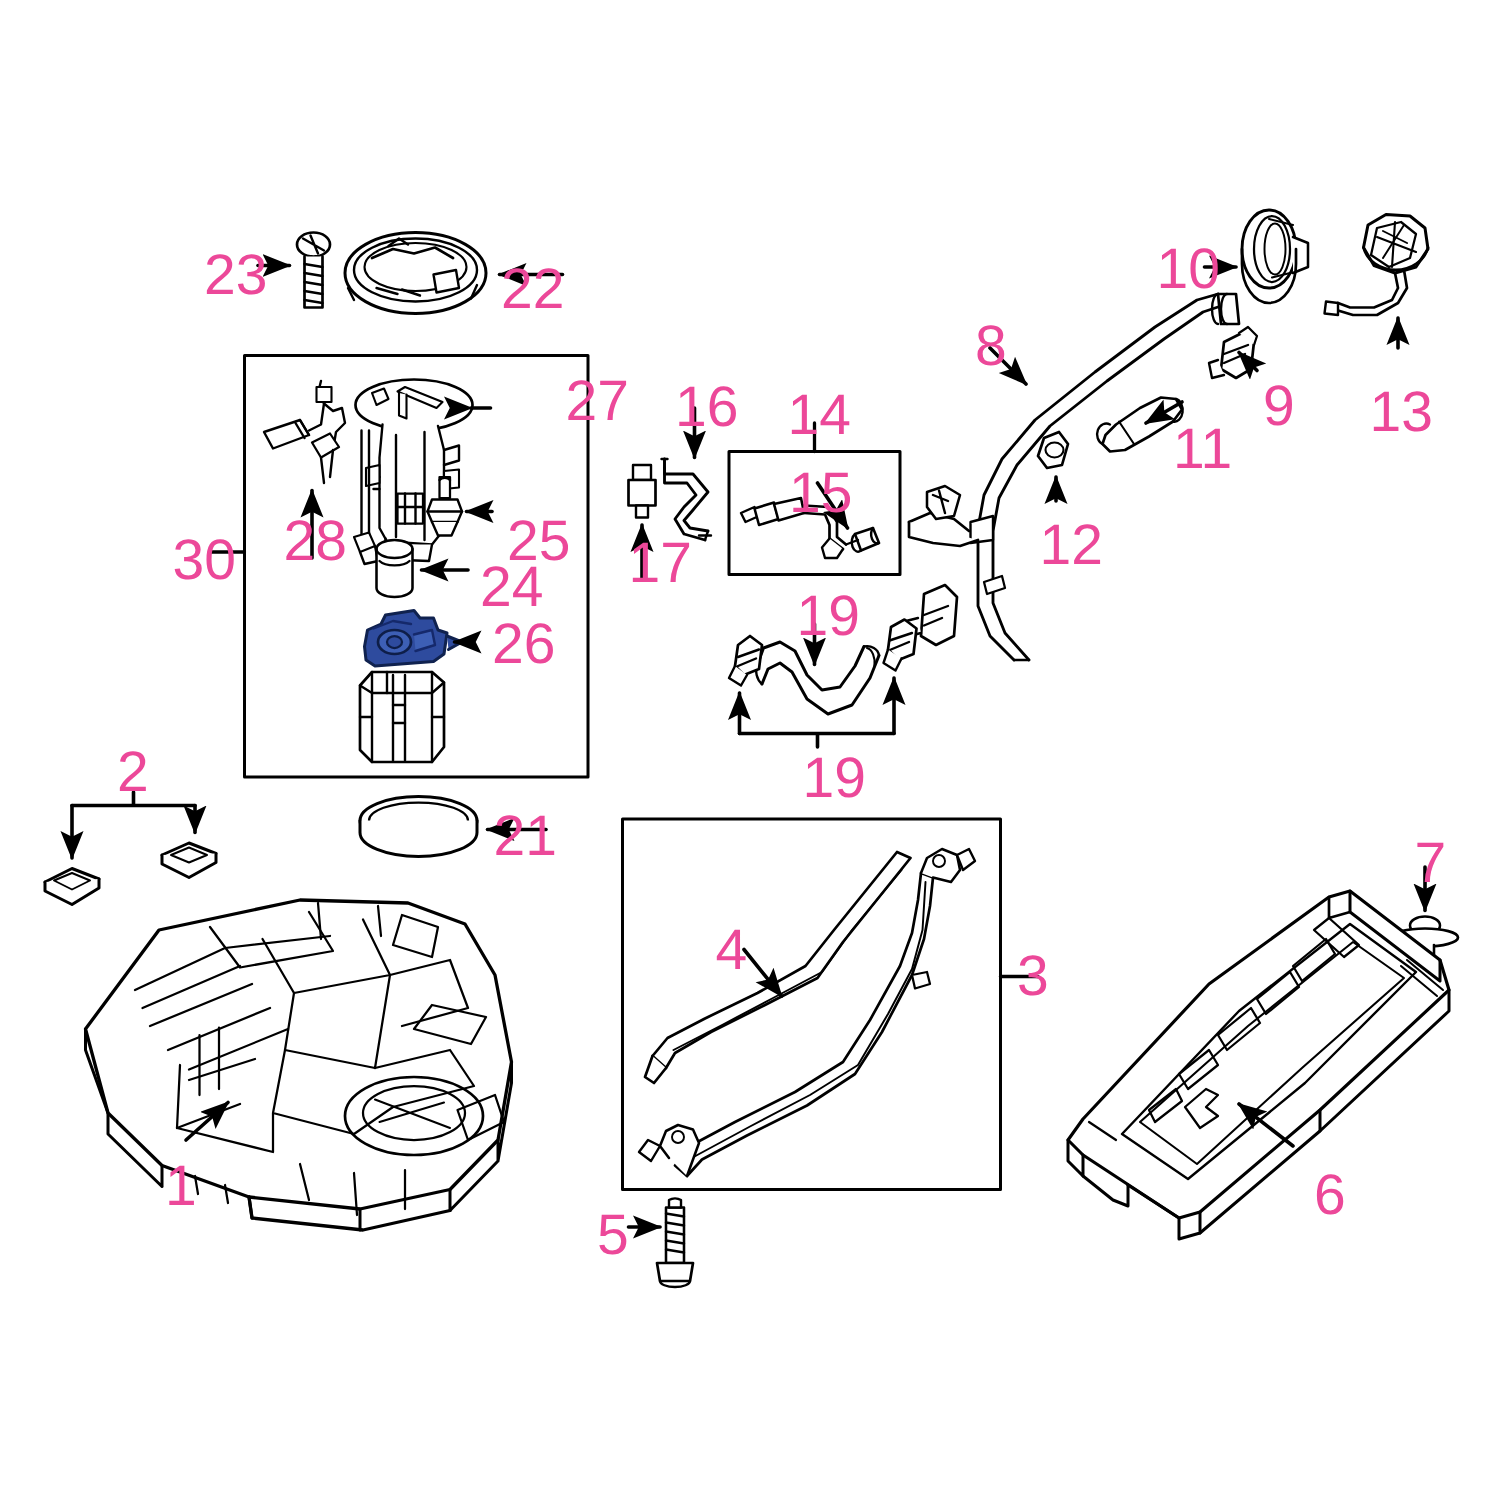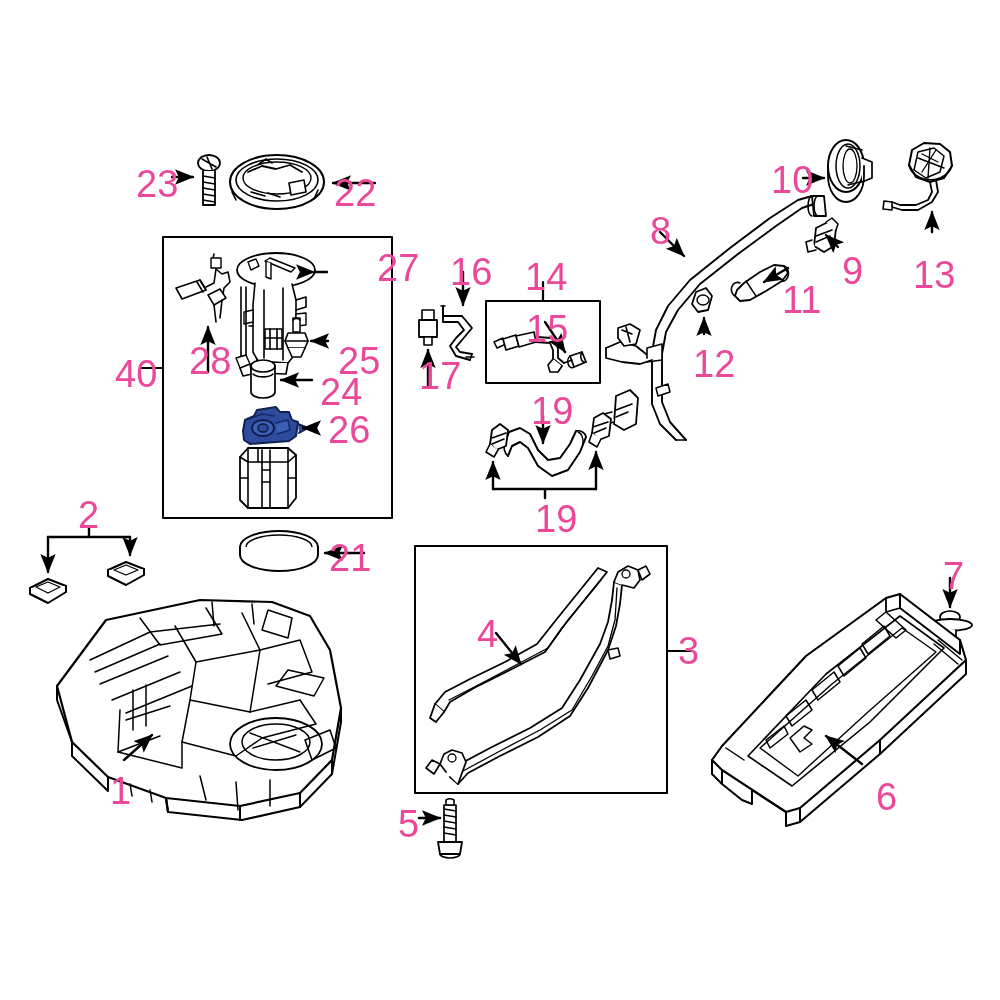--- a/index.html
+++ b/index.html
@@ -403,21 +403,21 @@
   <div class="callout-label" style="left:771px; top:161px;">10</div>
   <div class="callout-label" style="left:782px; top:281px;">11</div>
   <div class="callout-label" style="left:693px; top:345px;">12</div>
   <div class="callout-label" style="left:913px; top:243px;margin-top:13px;">13</div>
   <div class="callout-label" style="left:525px; top:258px;">14</div>
   <div class="callout-label" style="left:526px; top:310px;">15</div>
   <div class="callout-label" style="left:450px; top:253px;">16</div>
   <div class="callout-label" style="left:419px; top:357px;">17</div>
   <div class="callout-label" style="left:531px; top:392px;">19</div>
   <div class="callout-label" style="left:535px; top:500px;text-align:right;">19</div>
-  <div class="callout-label" style="left:115px; top:355px;">40</div>
+  <div class="callout-label" style="left:115px; top:355px;">30</div>
   <div class="callout-label" style="left:329px; top:539px;">21</div>
   <div class="callout-label" style="left:334px; top:174px;">22</div>
   <div class="callout-label" style="left:136px; top:165px;">23</div>
   <div class="callout-label" style="left:320px; top:373px;">24</div>
   <div class="callout-label" style="left:338px; top:342px;">25</div>
   <div class="callout-label" style="left:328px; top:411px;">26</div>
   <div class="callout-label" style="left:329px; top:249px;margin-left:48px;">27</div>
   <div class="callout-label" style="left:189px; top:342px;">28</div>
 
 </div>

